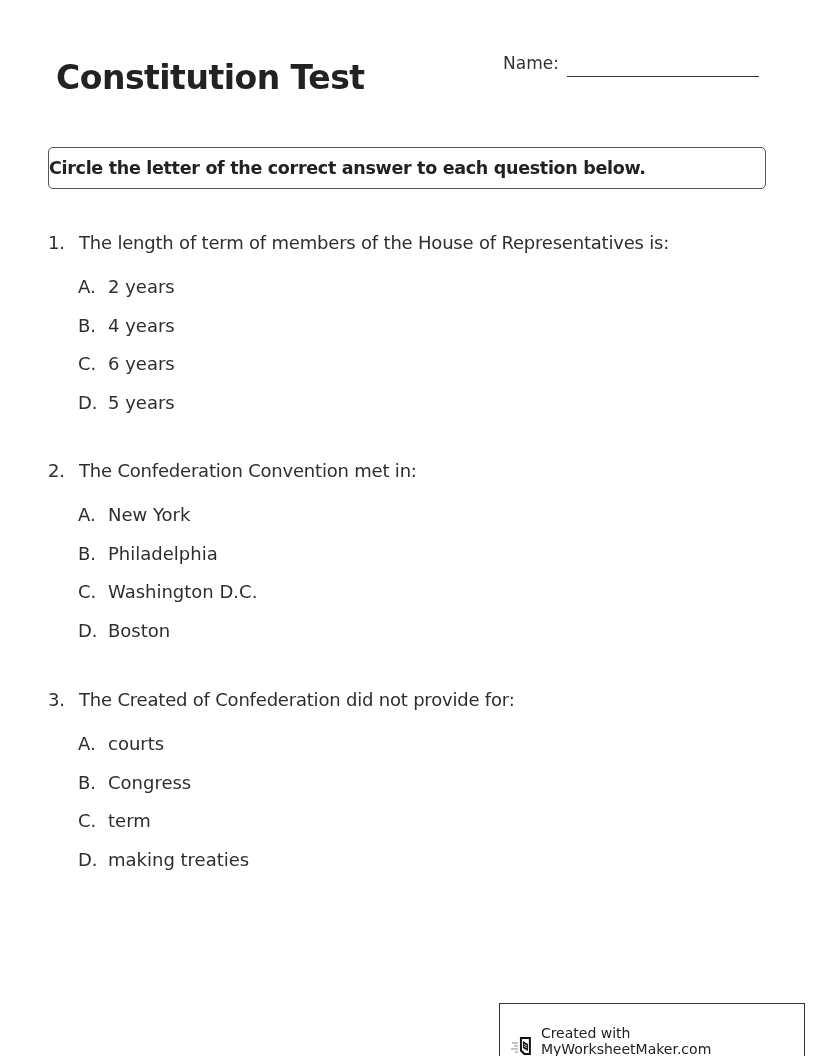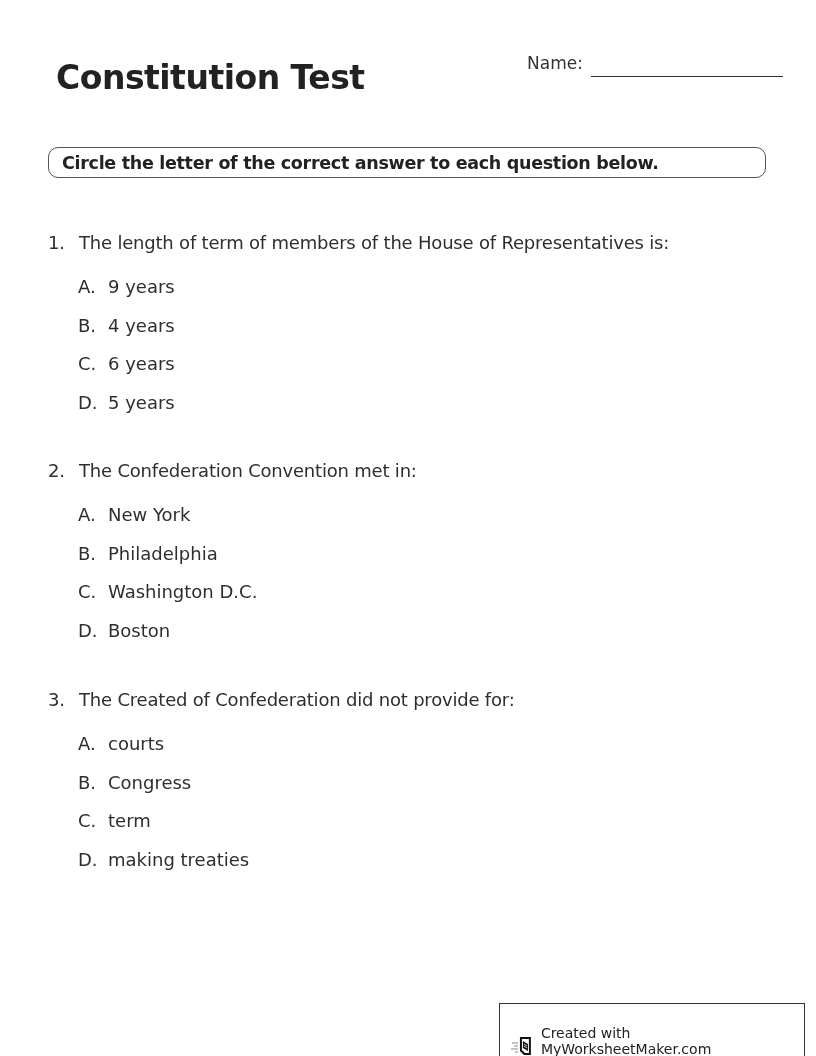--- a/index.html
+++ b/index.html
@@ -5,27 +5,27 @@
     html, body { margin: 0; padding: 0; background: #ffffff; }
     body {
       width: 816px; height: 1056px; position: relative; overflow: hidden;
       font-family: "DejaVu Sans", sans-serif; color: #2a2a2a;
     }
     .title {
       position: absolute; left: 48px; top: 50px;
       font-family: "DejaVu Sans", sans-serif; font-weight: bold;
       font-size: 33px; color: #222222; letter-spacing: -0.5px; margin: 8px;
     }
-    .name-wrap { position: absolute; left: 527px; top: 52px; display: flex; align-items: flex-end; }
+    .name-wrap { position: absolute; left: 503px; top: 52px; display: flex; align-items: flex-end; }
     .name-label { font-size: 17px; color: #333; line-height: 22px; }
     .name-line { width: 192px; height: 0; border-bottom: 1.3px solid #333; margin-left: 8px; margin-bottom: -3px; }
     .instructions {
-      position: absolute; left: 48px; top: 147px; width: 718px; height: 31px;
-      border: 1.3px solid #555; border-radius: 10px; box-sizing: border-box;
-      display: flex; align-items: center; padding-left: 13px;
+      position: absolute; left: 48px; top: 147px; width: 718px; height: 42px;
+      border: 1.3px solid #555; border-radius: 5px; box-sizing: border-box;
+      display: flex; align-items: center; 
       font-weight: bold; font-size: 17.5px; color: #222; letter-spacing: -0.3px;
     }
     .question { position: absolute; left: 48px; }
     .q-line { display: flex; font-size: 18px; color: #2e2e2e; letter-spacing: -0.2px; }
     .q-num { width: 31px; }
     .options { margin-top: 14px; }
     .opt { display: flex; font-size: 18px; color: #2e2e2e; height: 38.7px; align-items: center; margin-left: 30px; }
     .opt-letter { width: 30px; }
     .footer {
       position: absolute; left: 499px; top: 1003px; width: 306px; height: 55px;
@@ -47,21 +47,21 @@
 <div class="instructions">Circle the letter of the correct answer to each question below.</div>
 
 <div class="question" style="top:232px;">
   <div class="q-line">
     <span class="q-num">1.</span>
     <span>The length of term of members of the House of Representatives is:</span>
   </div>
   <div class="options">
     <div class="opt">
         <span class="opt-letter">A.</span>
-        <span>9 years</span>
+        <span>2 years</span>
       </div>
     <div class="opt">
         <span class="opt-letter">B.</span>
         <span>4 years</span>
       </div>
     <div class="opt">
         <span class="opt-letter">C.</span>
         <span>6 years</span>
       </div>
     <div class="opt">

